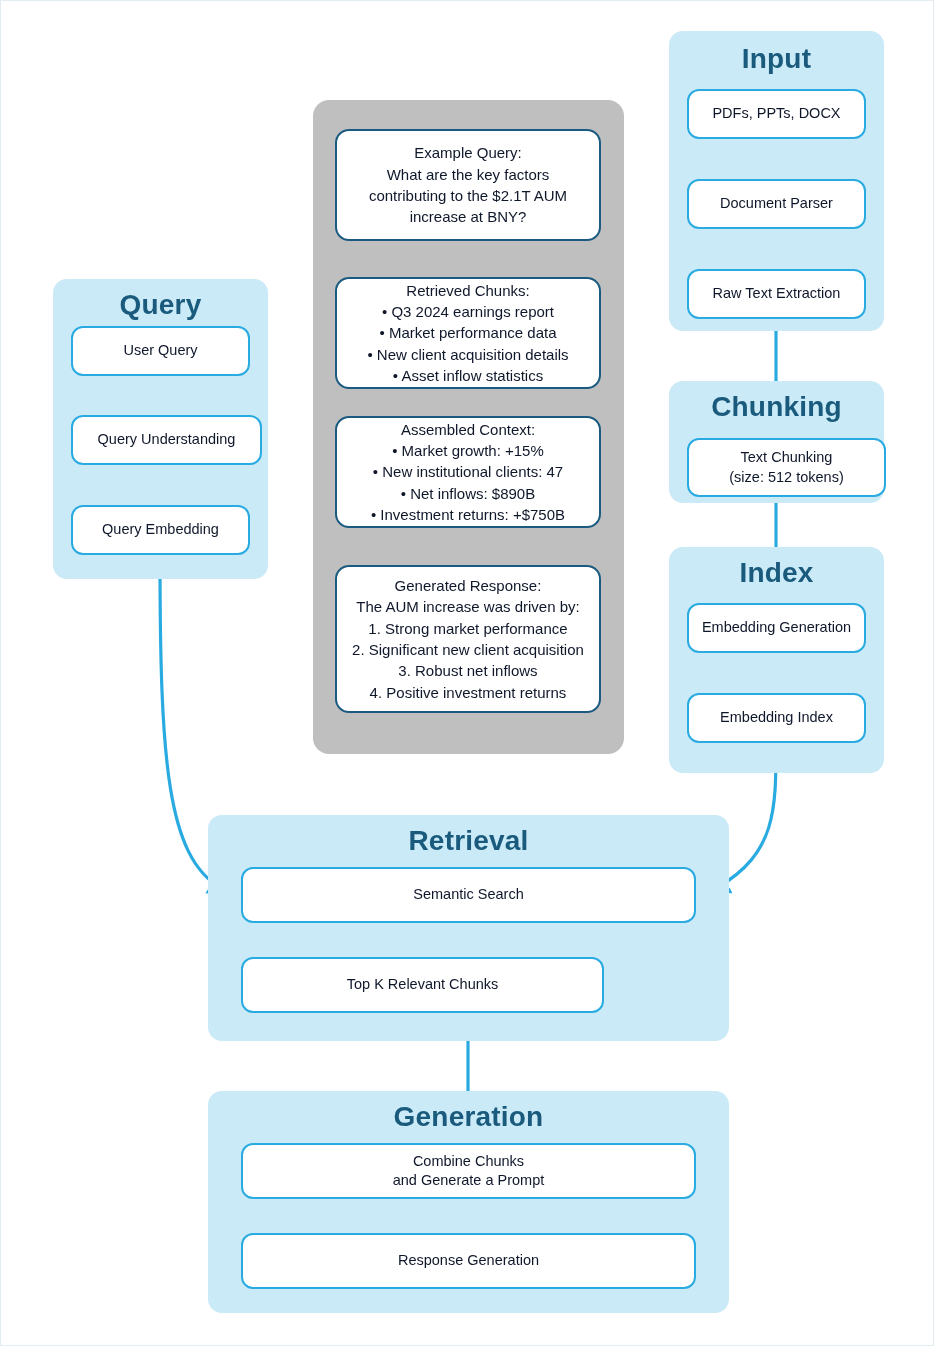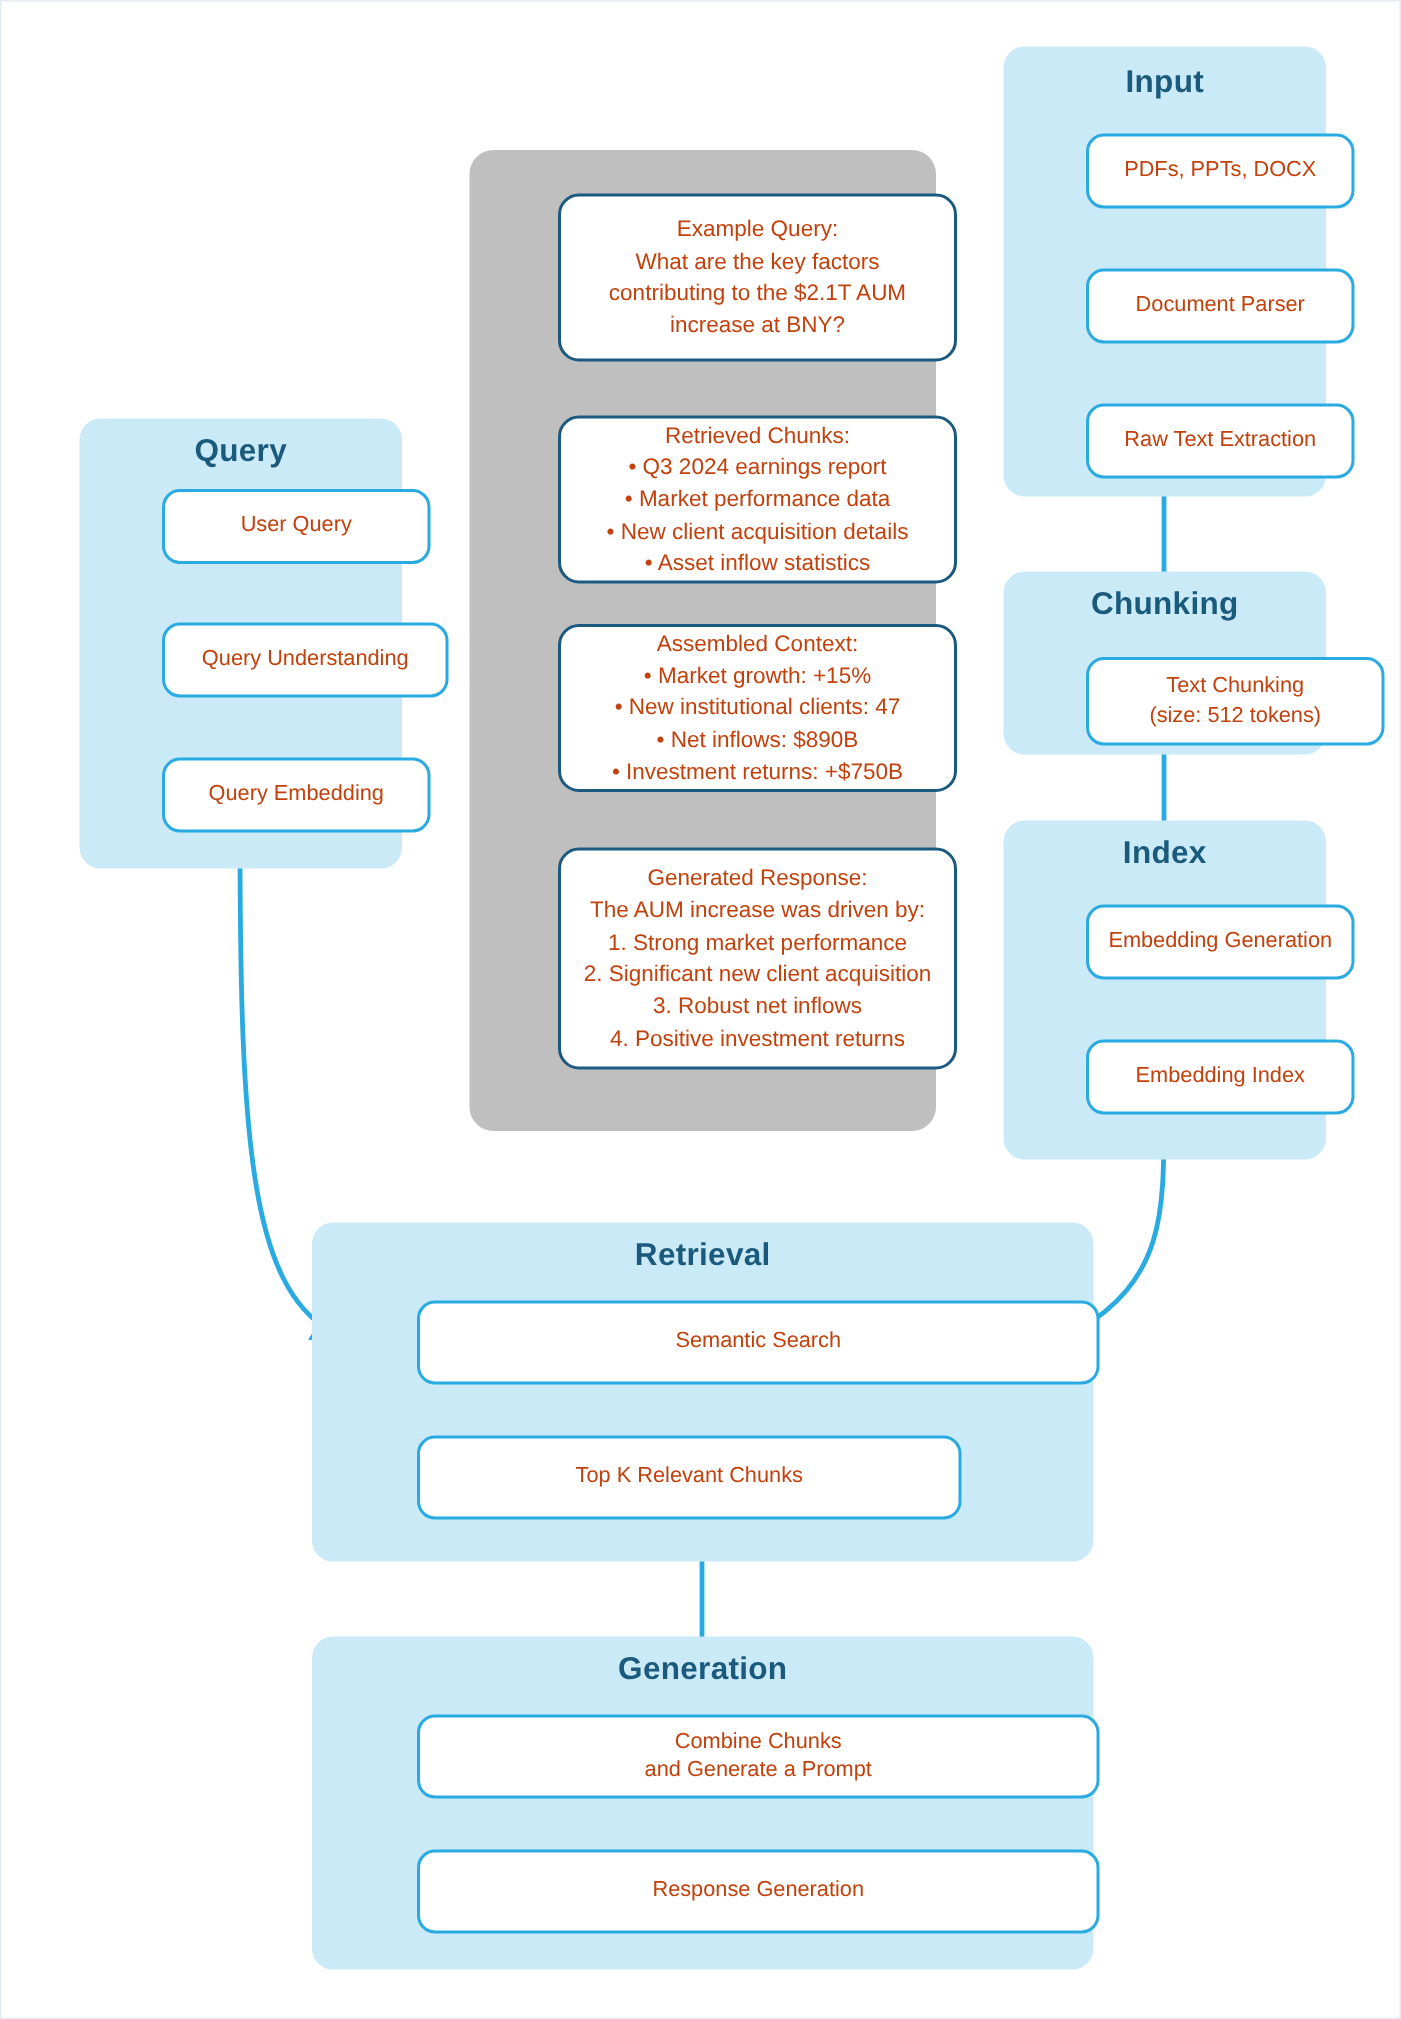--- a/index.html
+++ b/index.html
@@ -37,40 +37,39 @@
   .panel.gray {
     background: #bfbfbf;
     border-radius: 16px;
   }
   .panel-title {
     position: absolute;
     left: 0;
     right: 0;
     text-align: center;
     font-weight: bold;
-    font-size: 21px;
+    font-size: 28px;
     color: #1a5a7d;
     letter-spacing: 0.2px;
   }
   .node {
     position: absolute;
     background: #ffffff;
     border: 2.6px solid #29abe2;
     border-radius: 12px;
     display: flex;
     align-items: center;
     justify-content: center;
     text-align: center;
     font-size: 14.5px;
-    color: #c2410c;
+    color: #0f172a;
     line-height: 1.32;
     box-sizing: border-box;
     z-index: 3;
     white-space: pre-line;
-    margin-left: 37px;
   }
   .node.dark {
     border: 2.6px solid #1a5a80;
     border-radius: 14px;
     font-size: 15px;
     line-height: 1.42;
   }
 </style>
 </head>
 <body>

